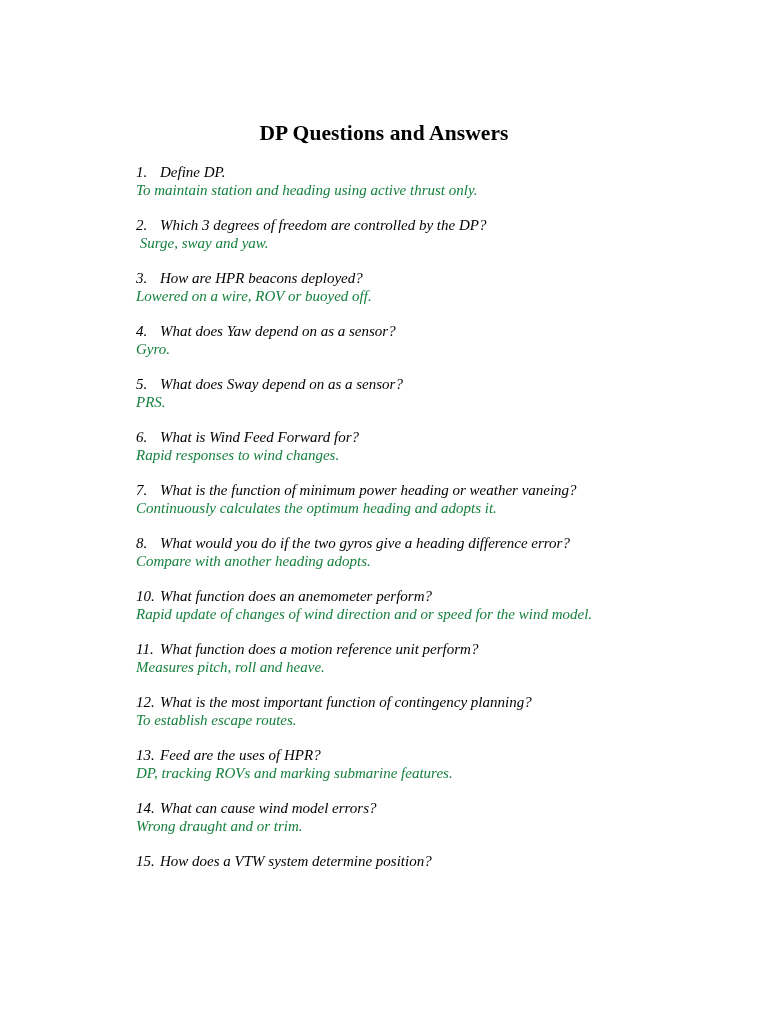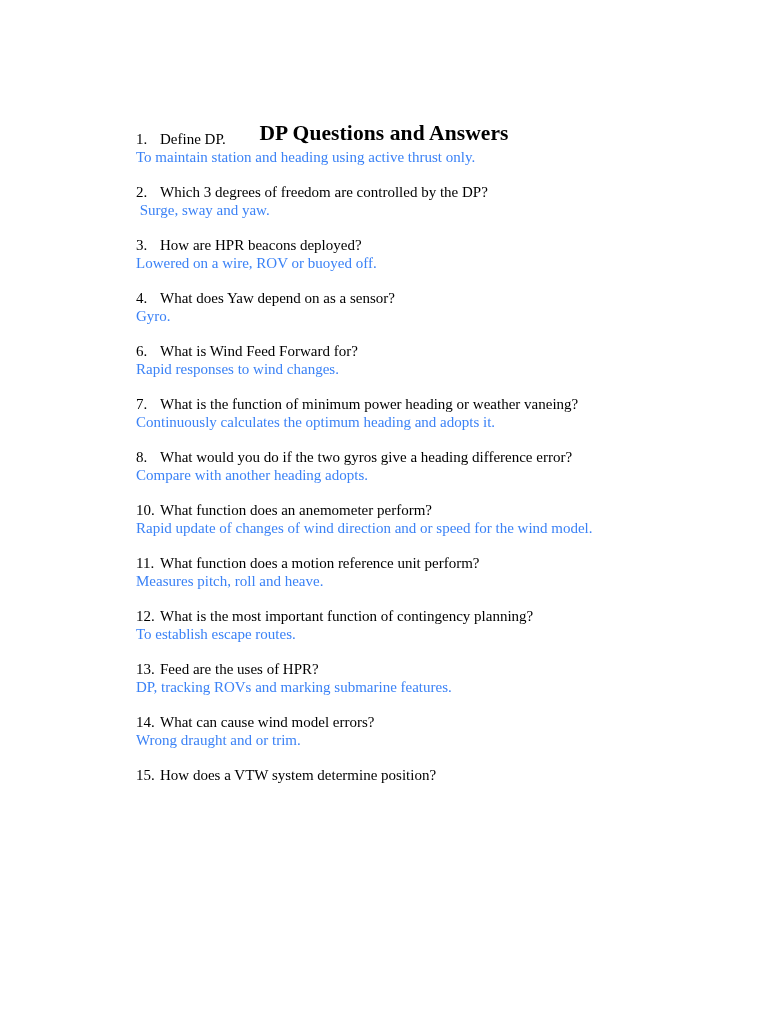--- a/index.html
+++ b/index.html
@@ -31,40 +31,41 @@
     width: 768px;
     text-align: center;
     font-size: 21.5px;
     line-height: 26px;
     color: #000000;
     letter-spacing: 0.1px;
   }
   .qa-list {
     position: absolute;
     left: 136px;
-    top: 130px;
+    top: 163px;
     width: 520px;
+    font-style: italic;
   }
   .qa-item {
     margin: 0 0 17px 0;
   }
   .qa-item:last-child {
     margin-bottom: 8px;
   }
   .question {
     font-size: 15px;
     line-height: 18px;
     color: #000000;
     white-space: pre;
     margin: 0;
   }
   .answer {
     font-size: 15px;
     line-height: 18px;
-    color: #3b82f6;
+    color: #15803d;
     white-space: pre;
     margin: 0;
   }
   .q-num {
     display: inline-block;
     width: 24px;
   }
 </style>
 </head>
 <body>
@@ -82,20 +83,24 @@
         <p class="question"><span class="q-num">2.</span><span>Which 3 degrees of freedom are controlled by the DP?</span></p>
         <p class="answer"> Surge, sway and yaw.</p>
       </div>
       <div class="qa-item">
         <p class="question"><span class="q-num">3.</span><span>How are HPR beacons deployed?</span></p>
         <p class="answer">Lowered on a wire, ROV or buoyed off.</p>
       </div>
       <div class="qa-item">
         <p class="question"><span class="q-num">4.</span><span>What does Yaw depend on as a sensor?</span></p>
         <p class="answer">Gyro.</p>
+      </div>
+      <div class="qa-item">
+        <p class="question"><span class="q-num">5.</span><span>What does Sway depend on as a sensor?</span></p>
+        <p class="answer">PRS.</p>
       </div>
       <div class="qa-item">
         <p class="question"><span class="q-num">6.</span><span>What is Wind Feed Forward for?</span></p>
         <p class="answer">Rapid responses to wind changes.</p>
       </div>
       <div class="qa-item">
         <p class="question"><span class="q-num">7.</span><span>What is the function of minimum power heading or weather vaneing?</span></p>
         <p class="answer">Continuously calculates the optimum heading and adopts it.</p>
       </div>
       <div class="qa-item">

